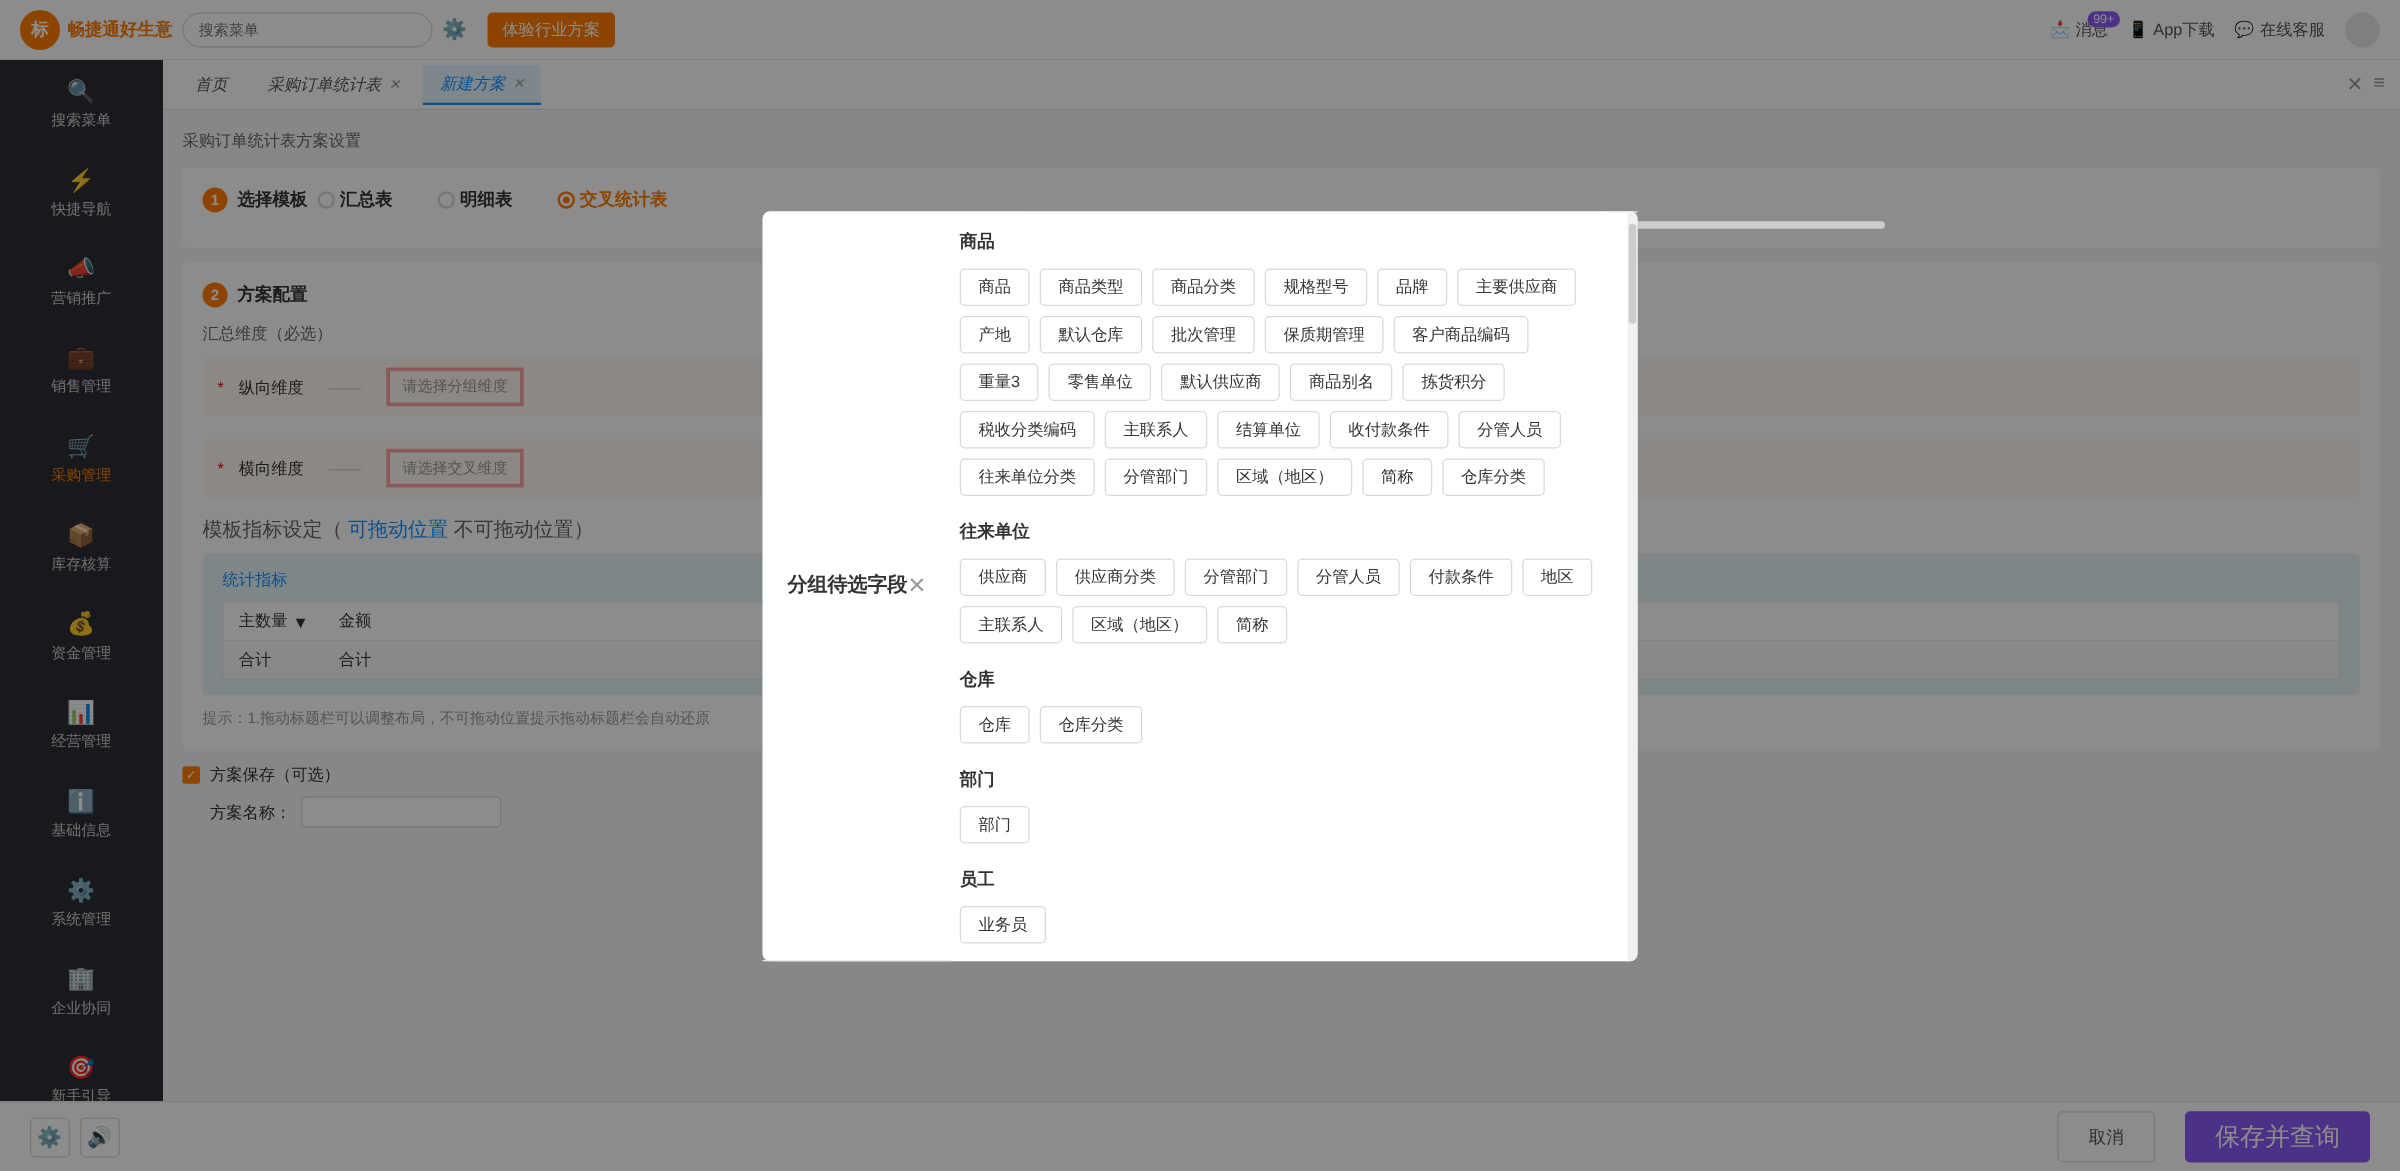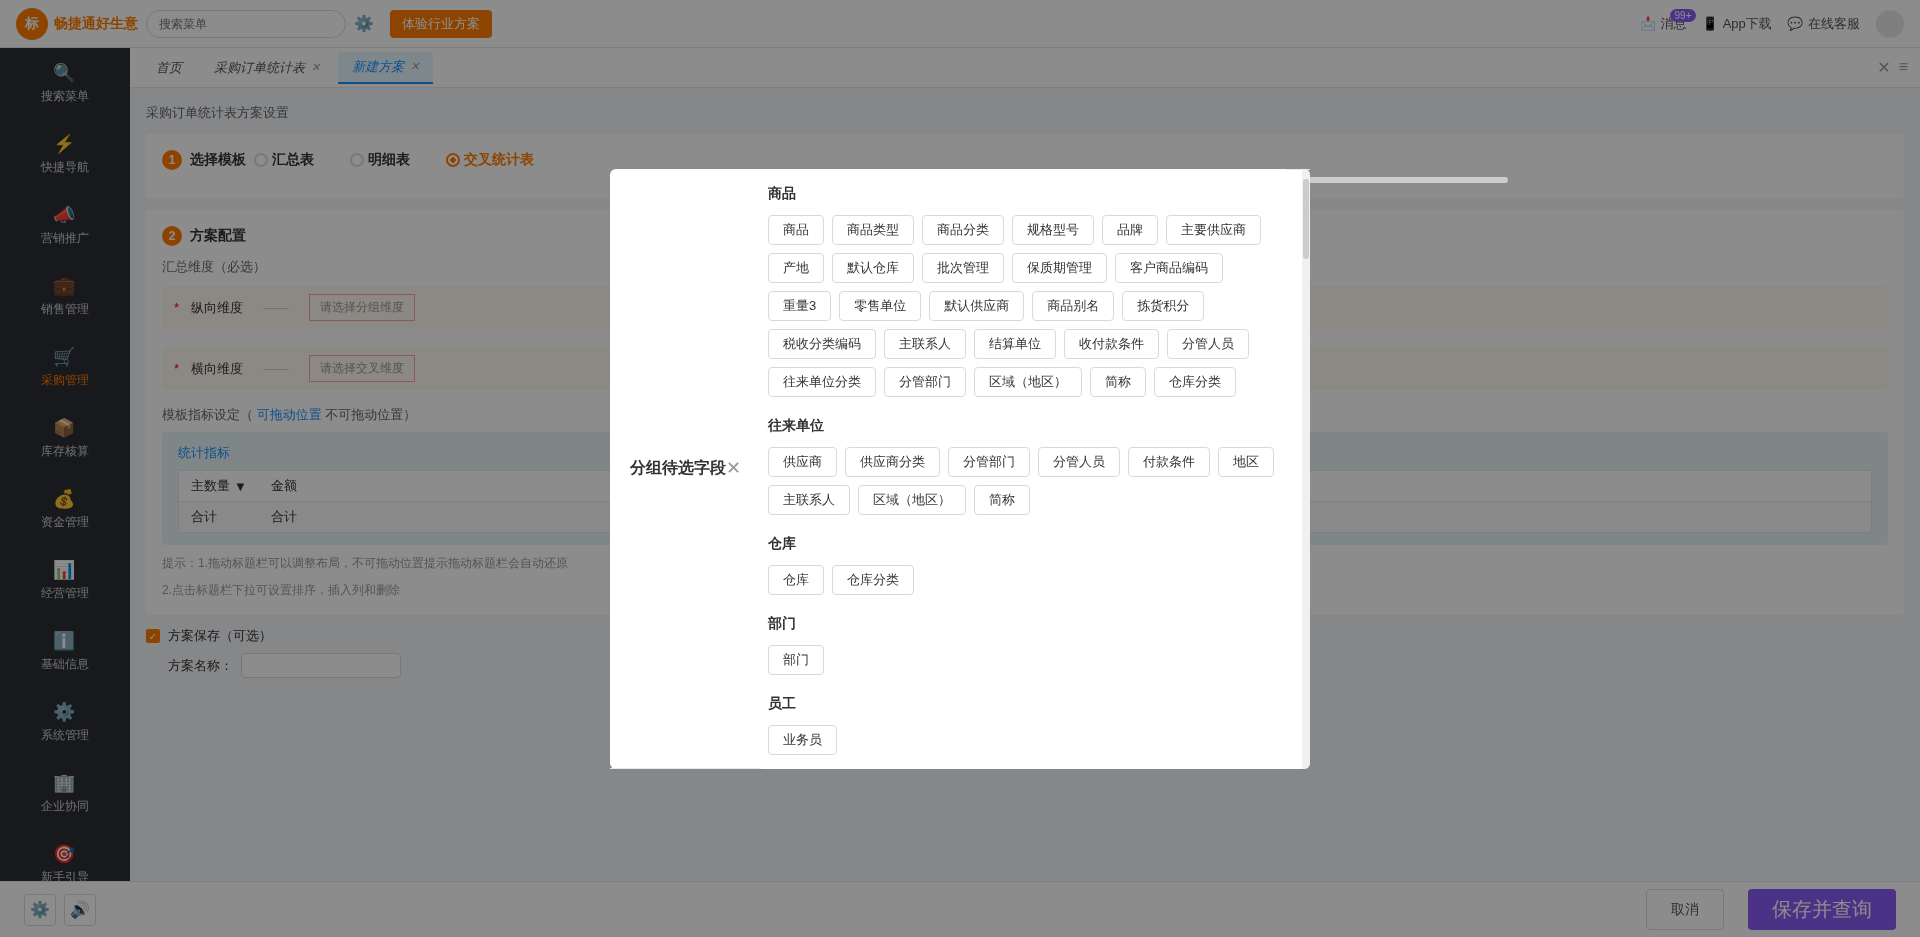--- a/index.html
+++ b/index.html
@@ -36,21 +36,21 @@
     .page-title { color: #666; font-size: 13px; margin-bottom: 12px; }
     .section-card { background: #fff; border-radius: 4px; padding: 16px; margin-bottom: 12px; }
     .section-label { display: flex; align-items: center; gap: 8px; font-size: 14px; font-weight: bold; margin-bottom: 12px; }
     .step-badge { background: #ff7d00; color: white; border-radius: 50%; width: 20px; height: 20px; display: flex; align-items: center; justify-content: center; font-size: 12px; }
     .template-options { display: flex; gap: 36px; align-items: center; }
     .radio-item { display: flex; align-items: center; gap: 4px; cursor: pointer; }
     .radio-circle { width: 14px; height: 14px; border-radius: 50%; border: 2px solid #d9d9d9; }
     .radio-circle.selected { border-color: #ff7d00; background: radial-gradient(circle, #ff7d00 40%, transparent 40%); }
     .config-row { display: flex; align-items: center; gap: 12px; margin-bottom: 10px; }
     .config-label { color: #666; min-width: 80px; }
-    .dimension-select { border: 1px solid #fca5a5; border-radius: 0; padding: 4px 10px; color: #999; font-size: 12px; cursor: pointer; }
+    .dimension-select { border: 3px solid #fca5a5; border-radius: 0; padding: 4px 10px; color: #999; font-size: 12px; cursor: pointer; }
 
     
     .stats-section { background: #e8f4f8; border-radius: 4px; padding: 12px 16px; margin-top: 8px; }
     .stats-section-title { color: #1890ff; font-size: 13px; margin-bottom: 8px; }
     .stats-table-header { display: flex; background: #fff; border: 1px solid #e8e8e8; }
     .stats-col { padding: 6px 12px; min-width: 80px; display: flex; align-items: center; gap: 4px; }
     .stats-row { display: flex; background: #fafafa; border: 1px solid #e8e8e8; border-top: none; }
 
     
     .hint-text { color: #999; font-size: 12px; margin-top: 10px; }
@@ -235,21 +235,21 @@
       <div class="dimension-select">请选择分组维度</div>
     </div>
     <div style="height:8px;"></div>
     <div class="config-row" style="background:#fff9f0;padding:8px 12px;border-radius:4px;">
       <span style="color:red;">*</span>
       <span>横向维度</span>
       <span style="margin:0 8px;color:#ccc;">——</span>
       <div class="dimension-select">请选择交叉维度</div>
     </div>
 
-    <div style="margin-top:16px;color:#666;font-size:13px;">
+    <div style="margin-top:16px;color:#666;font-size:16px;">
       <span>模板指标设定（</span>
       <span style="color:#1890ff;">可拖动位置</span>
       <span>不可拖动位置）</span>
     </div>
 
     <div class="stats-section">
       <div class="stats-section-title">统计指标</div>
       <div class="stats-table-header">
         <div class="stats-col">
           <span>主数量</span>
@@ -263,21 +263,20 @@
         <div class="stats-col">
           <span>合计</span>
         </div>
         <div class="stats-col">
           <span>合计</span>
         </div>
       </div>
     </div>
 
     <div class="hint-text">提示：1.拖动标题栏可以调整布局，不可拖动位置提示拖动标题栏会自动还原</div>
-    <div class="hint-text">2.点击标题栏下拉可设置排序，插入列和删除</div>
   </div>
 
   <div class="save-option">
     <div class="checkbox-item">✓</div>
     <span>方案保存（可选）</span>
   </div>
   <div style="display:flex;align-items:center;gap:8px;margin-top:8px;padding-left:22px;">
     <span>方案名称：</span>
     <input class="save-input" type="text" style="">
   </div>

